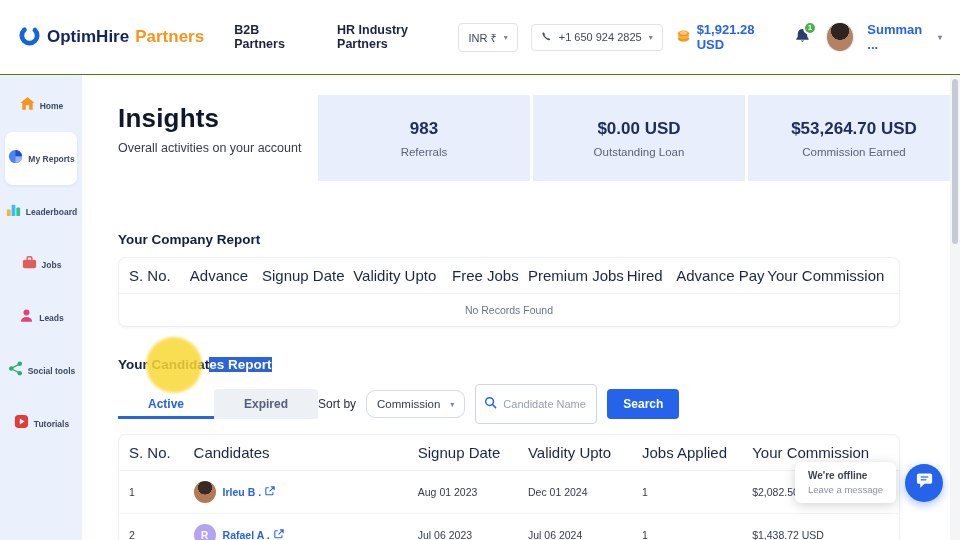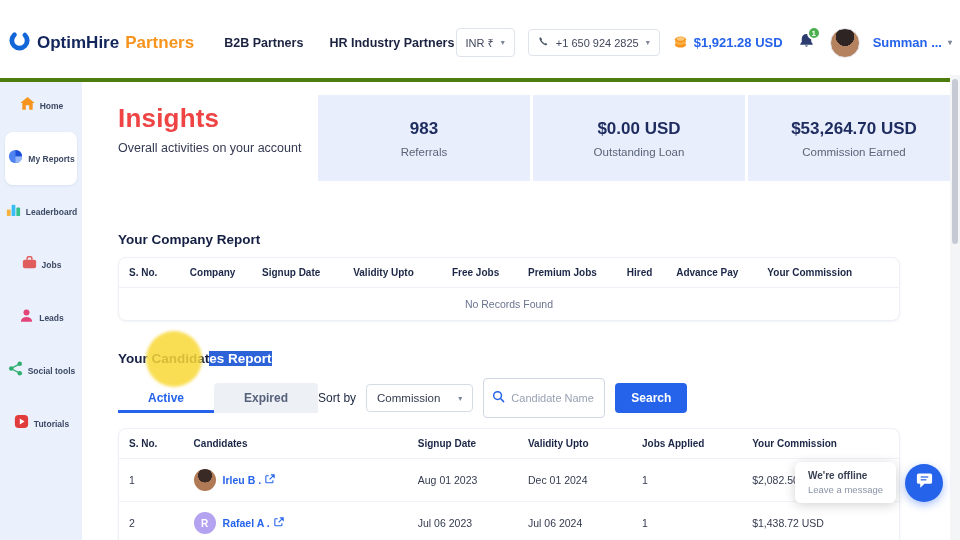--- a/index.html
+++ b/index.html
@@ -1,21 +1,21 @@
 <!DOCTYPE html>
 <html><head>
 <meta charset="utf-8">
 <style>
   * { margin:0; padding:0; box-sizing:border-box; }
   html,body { width:960px; height:540px; overflow:hidden; }
   body { font-family:"Liberation Sans", sans-serif; background:#fff; position:relative; color:#1c2340; }
 
   
   .navbar { position:absolute; top:0; left:0; width:960px; height:75px; background:#fff;
-            display:flex; align-items:center; padding:0 8px; border-bottom:4px solid #4d7c0f; z-index:10;margin-top:7px; }
+            display:flex; align-items:center; padding:0 18px; border-bottom:1px solid #4d7c0f; z-index:10; }
   .brand { display:flex; align-items:center; gap:6px; cursor:pointer; }
   .brand-primary { font-size:17px; font-weight:800; color:#13265c; }
   .brand-secondary { font-size:17px; font-weight:800; color:#f7941d; }
   .nav-links { display:flex; gap:26px; margin-left:30px; }
   .nav-links a { font-size:12.5px; font-weight:700; color:#1c2340; text-decoration:none; cursor:pointer; }
   .nav-right { margin-left:auto; display:flex; align-items:center; gap:13px; }
   .selectbox { display:flex; align-items:center; gap:7px; border:1px solid #dfe3ec; border-radius:4px;
                padding:6px 9px; font-size:11px; color:#40485c; cursor:pointer; background:#fff; white-space:nowrap; }
   .caret { font-size:8px; color:#7c8498; }
   .balance { display:flex; align-items:center; gap:6px; font-size:13px; font-weight:700; color:#2563eb; cursor:pointer; }
@@ -33,54 +33,54 @@
   .side-item { height:53px; display:flex; flex-direction:row; align-items:center; justify-content:center;
                gap:4px; cursor:pointer; margin:0 5px; border-radius:8px; }
   .side-item.active { background:#fff; box-shadow:0 1px 3px rgba(30,50,90,0.08); }
   .side-label { font-size:8.5px; font-weight:600; color:#3c4964; text-align:center; }
 
   
   .main { position:absolute; left:82px; top:75px; right:10px; bottom:0; background:#fff; overflow:hidden; }
 
   .insights { position:relative; height:135px; }
   .insights-text { position:absolute; left:36px; top:28px; }
-  .insights-text h1 { font-size:26px; font-weight:800; color:#ef4444; letter-spacing:0.2px; }
+  .insights-text h1 { font-size:26px; font-weight:800; color:#0f172a; letter-spacing:0.2px; }
   .insights-text p { font-size:12.5px; color:#333a52; margin-top:7px; }
   .stats { position:absolute; left:236px; top:20px; display:flex; gap:3px; }
   .stat-card { width:212px; height:86px; background:#e8eefb; display:flex; flex-direction:column;
                align-items:center; justify-content:center; }
   .stat-value { font-size:17px; font-weight:800; color:#1d2b5f; }
   .stat-label { font-size:11.5px; color:#5b6478; margin-top:7px; }
 
   .section-title { font-size:13.5px; font-weight:800; color:#141f43; }
 
   .report-table { margin-top:10px; background:#fff; border:1px solid #edf0f6; border-radius:8px;
                   overflow:hidden; box-shadow:0 1px 3px rgba(20,40,80,0.05); }
-  .thead { display:grid; padding:9px 10px; font-size:10px; font-weight:700; color:#1c2747;
+  .thead { display:grid; padding:9px 10px; font-size:15px; font-weight:400; color:#1c2747;
            border-bottom:1px solid #eef1f6; align-items:center; }
   .company-grid { grid-template-columns:8% 9.5% 12% 13% 10% 13% 6.5% 12% 16%; }
   .cand-grid { grid-template-columns:8.5% 29.5% 14.5% 15% 14.5% 18%; }
   .empty-row { text-align:center; padding:10px; font-size:10.5px; color:#6a7490; }
 
   .company-report { margin:22px 50px 0 36px; }
 
   .candidates-report { margin:30px 50px 0 36px; position:relative; }
   .cand-title { font-size:13.5px; font-weight:800; color:#141f43; position:relative; z-index:1; }
   .sel { background:#2d63d8; color:#fff; }
   .click-highlight { position:absolute; left:28px; top:-20px; width:56px; height:56px; border-radius:50%;
                      background:rgba(248,216,54,0.85); filter:blur(1.5px); z-index:2; pointer-events:none; }
 
   .controls-row { display:flex; align-items:center; justify-content:flex-start; margin-top:12px; }
   .tabs { display:flex; align-items:flex-end; }
   .tab { padding:8px 30px; font-size:12px; font-weight:700; color:#55607a; background:#edf0f5;
          border-radius:4px 4px 0 0; cursor:pointer; }
   .tab.active { background:#fff; color:#2563eb; border-bottom:3px solid #2563eb; padding-bottom:5px; }
   .right-controls { display:flex; align-items:center; gap:10px; }
   .sort-label { font-size:12px; font-weight:400; color:#222c45; }
-  .sort-select { display:flex; align-items:center; gap:18px; border:1px solid #d5dbe7; border-radius:4px;
+  .sort-select { display:flex; align-items:center; gap:10px; border:1px solid #d5dbe7; border-radius:9px;
                  padding:7px 10px; font-size:11.5px; color:#333b4f; cursor:pointer; }
   .search-box { display:flex; align-items:center; gap:6px; border:1px solid #cfd6e4; border-radius:4px;
                 height:40px; padding:0 8px; width:122px; background:#fff; }
   .search-box input { border:none; outline:none; width:100%; font-size:11px; color:#333b4f;
                       font-family:"Liberation Sans", sans-serif; background:transparent; }
   .search-box input::placeholder { color:#98a1b3; }
   .search-btn { background:#2563eb; color:#fff; border:none; border-radius:4px; padding:8px 16px;
                 font-size:12px; font-weight:700; cursor:pointer; font-family:"Liberation Sans", sans-serif; }
 
   .trow { display:grid; padding:10px; align-items:center; font-size:10.5px; color:#333b4f;
@@ -240,21 +240,21 @@
         <div class="stat-label">Commission Earned</div>
       </div>
     </div>
   </section>
 
   <section class="company-report">
     <h2 class="section-title">Your Company Report</h2>
     <div class="report-table">
       <div class="thead company-grid">
         <span>S. No.</span>
-        <span>Company</span>
+        <span>Advance</span>
         <span>Signup Date</span>
         <span>Validity Upto</span>
         <span>Free Jobs</span>
         <span>Premium Jobs</span>
         <span>Hired</span>
         <span>Advance Pay</span>
         <span>Your Commission</span>
       </div>
       <div class="empty-row">No Records Found</div>
     </div>

